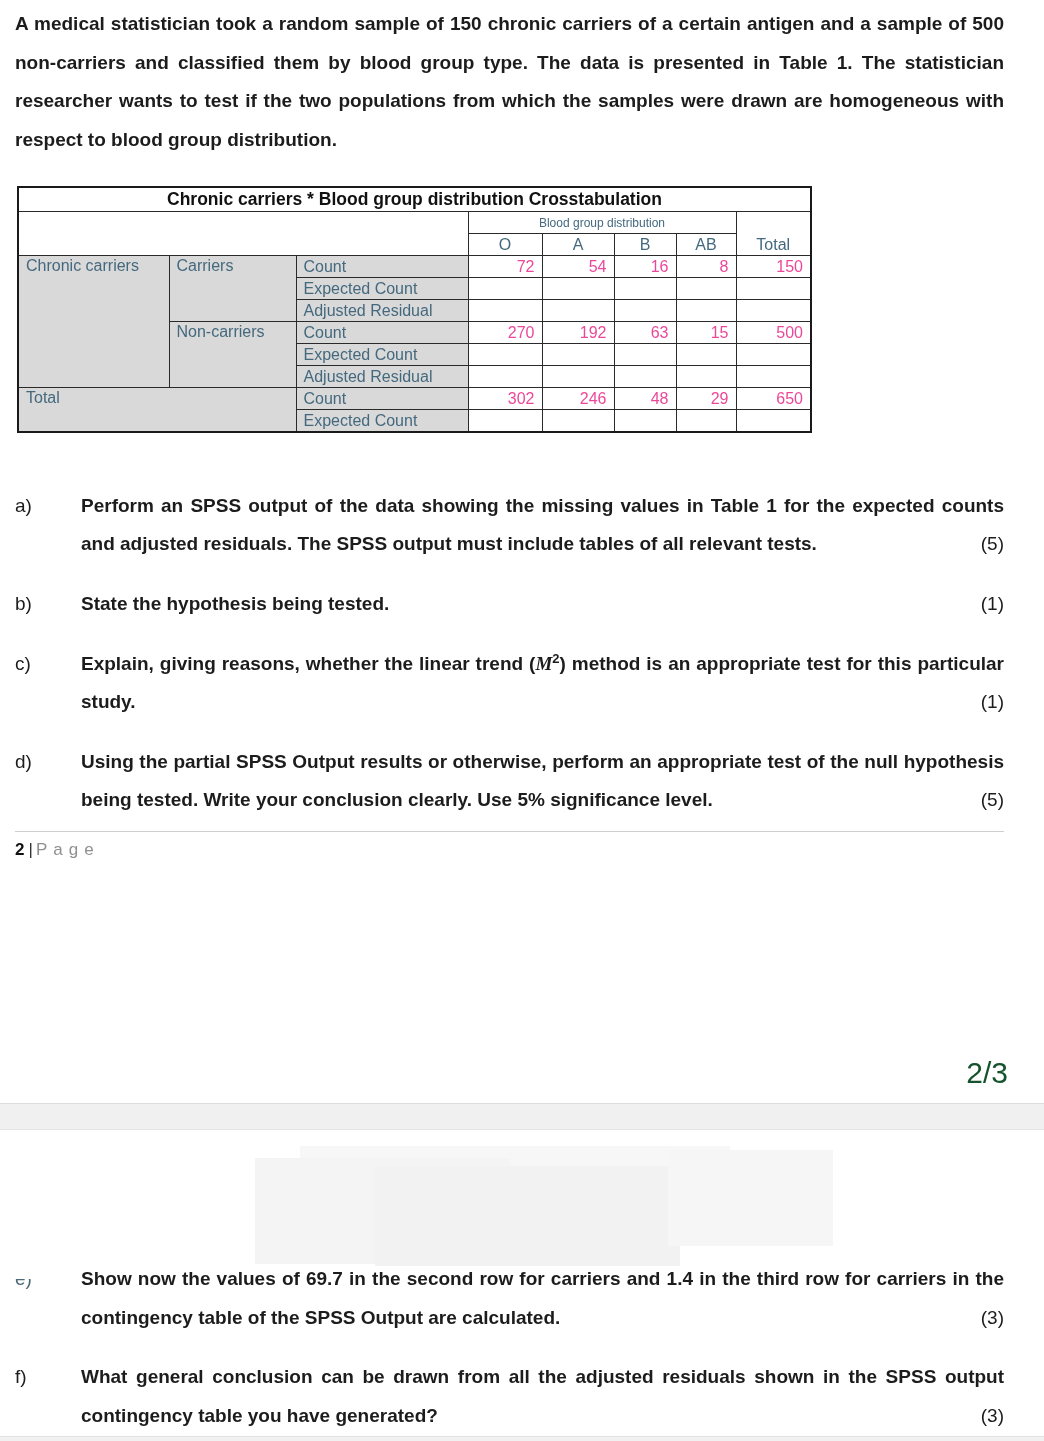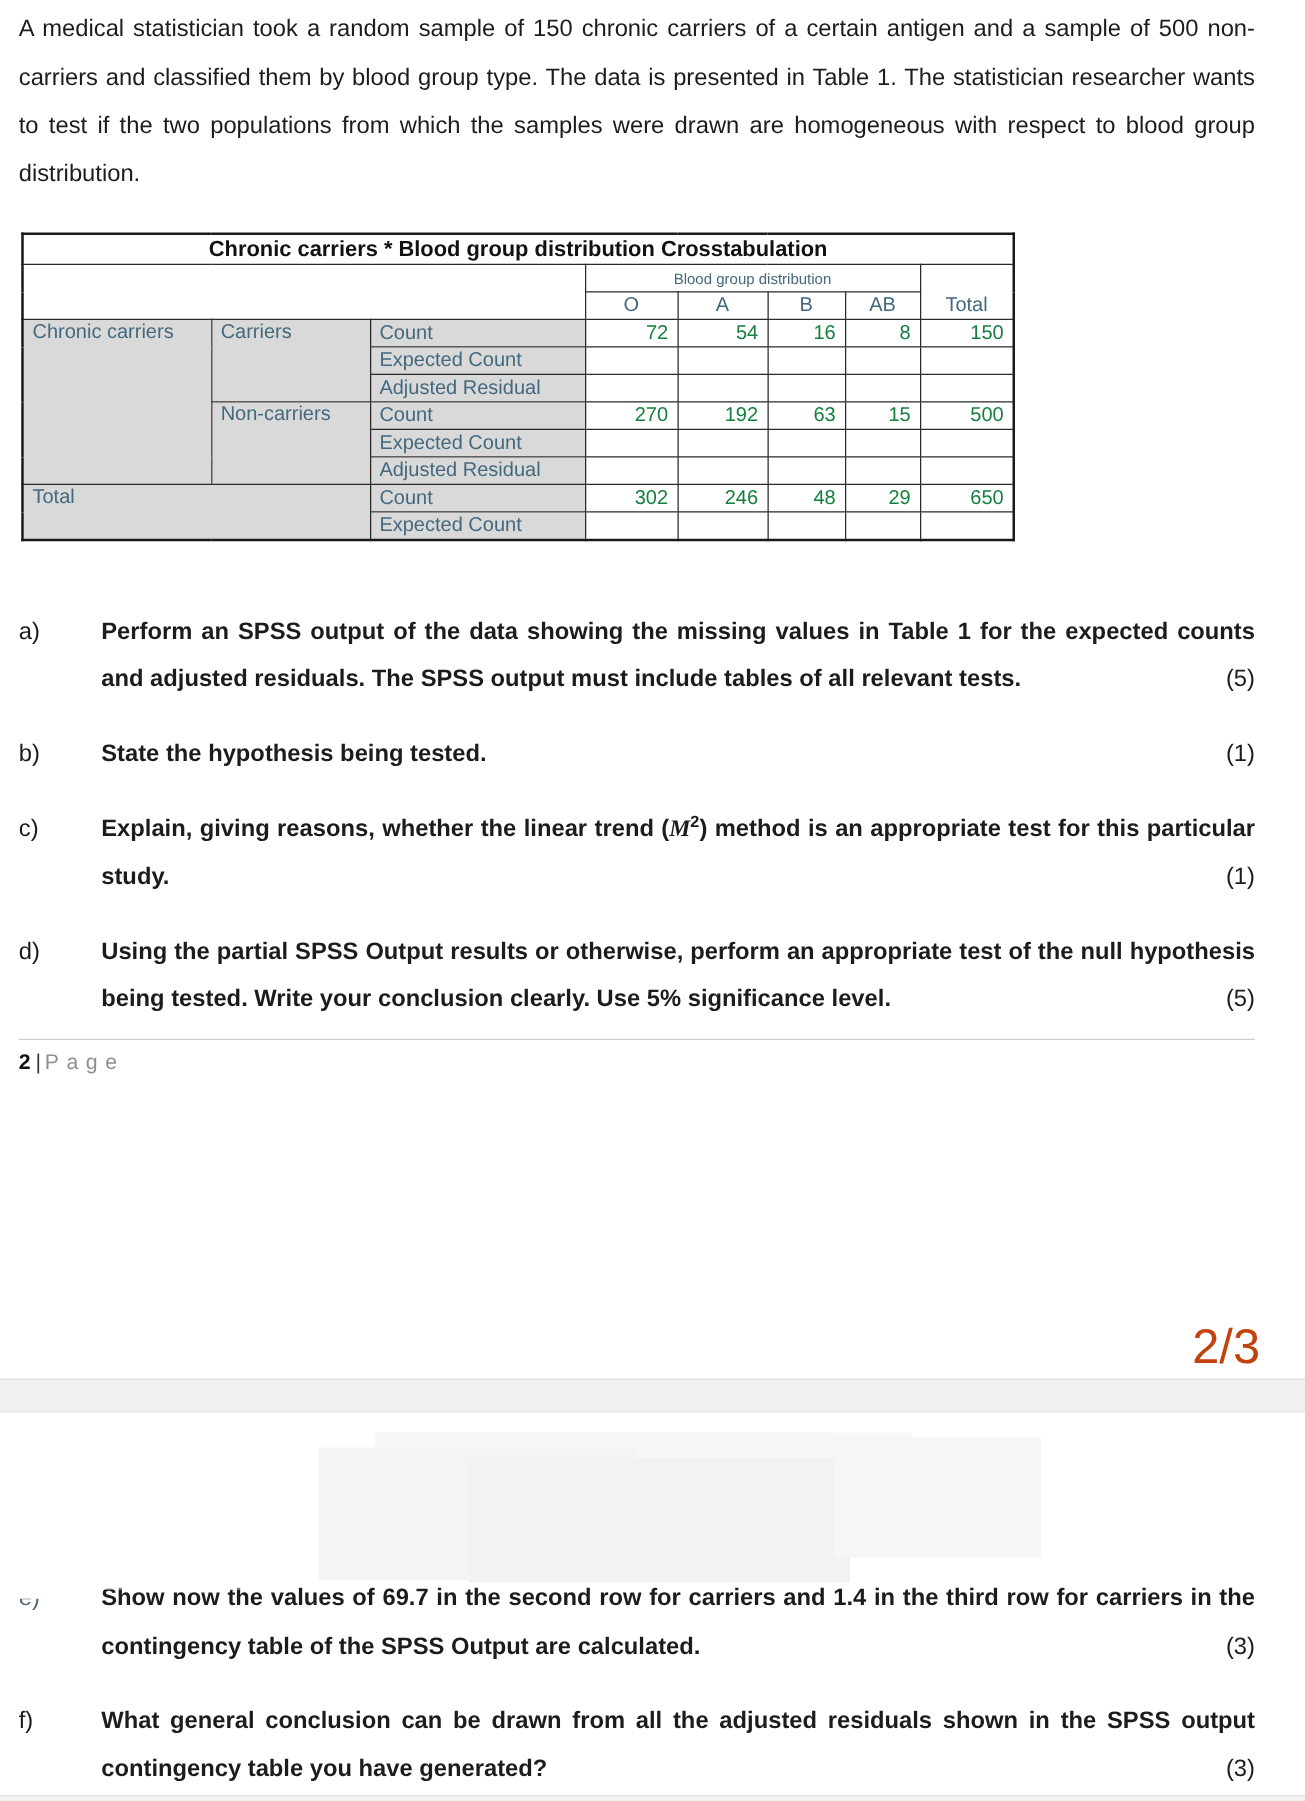--- a/index.html
+++ b/index.html
@@ -2,54 +2,54 @@
 <html><head>
 <meta charset="utf-8">
 <style>
   html,body{margin:0;padding:0;}
   body{
     width:1044px;height:1441px;position:relative;overflow:hidden;
     background:#ffffff;color:#1c1c1c;
     font-family:"Liberation Sans","DejaVu Sans",sans-serif;
   }
   .page1{position:absolute;left:0;top:0;width:1044px;box-sizing:border-box;padding:0 40px 0 15px;}
-  .intro{margin:5px 0 0 0;font-size:19px;line-height:38.6px;text-align:justify;}
+  .intro{margin:5px 0 0 0;font-size:19px;line-height:38.6px;text-align:justify;font-weight:bold;}
   .caption{margin:28px 0 0 0;font-size:19px;line-height:38.6px;}
 
   
   table.crosstab{border-collapse:collapse;margin:27px 0 0 2px;table-layout:fixed;
     border:2px solid #1a1a1a;font-size:16px;}
   table.crosstab td{border:1px solid #2a2a2a;height:22px;padding:1px 7px;box-sizing:border-box;
     overflow:hidden;white-space:nowrap;}
   td.titlecell{font-weight:bold;font-size:17.5px;text-align:center;color:#111;height:33px;}
   td.corner{background:#fff;}
   td.bgd{color:#44697e;text-align:center;font-size:12px;}
   td.colhead{color:#44697e;text-align:center;}
   td.totalhead{color:#44697e;text-align:center;vertical-align:bottom;padding-bottom:5px;}
   td.lbl{background:#d9d9d9;color:#44697e;text-align:left;}
   td.merged{vertical-align:top;padding-top:5px;}
-  td.num{text-align:right;color:#15803d;}
+  td.num{text-align:right;color:#ec4899;}
 
   
   .questions{margin-top:54px;}
   .question{display:flex;position:relative;font-size:19px;line-height:38.6px;margin:0 0 21px 0;}
   .question:last-child{margin-bottom:0;}
   .qlabel{width:66px;flex-shrink:0;}
   .qtext{flex:1;text-align:justify;font-weight:bold;}
   .qmark{position:absolute;right:0;bottom:0;line-height:38.6px;}
   .mathvar{font-family:"Liberation Serif","DejaVu Serif",serif;font-style:italic;}
   .qtext sup{font-size:13px;line-height:0;}
 
   
   .footer{margin-top:11px;border-top:1px solid #cfcfcf;padding-top:8px;font-size:17px;}
   .footer .pnum{font-weight:bold;color:#111;}
   .footer .pbar{color:#333;margin:0 3px 0 4px;}
   .footer .pword{color:#8f8f8f;letter-spacing:6px;}
 
-  .page-indicator{position:absolute;top:1056px;right:36px;font-size:39px;color:#c2410c;}
+  .page-indicator{position:absolute;top:1056px;right:36px;font-size:30px;color:#14532d;}
 
   
   .separator-band{position:absolute;left:0;top:1103px;width:1044px;height:27px;
     background:#f1f0f0;border-top:1px solid #dedddd;border-bottom:1px solid #e7e6e6;box-sizing:border-box;}
 
   
   .blob{position:absolute;}
   .blob1{left:300px;top:1146px;width:430px;height:28px;background:#f8f7f7;}
   .blob2{left:255px;top:1158px;width:255px;height:106px;background:#f5f4f4;}
   .blob3{left:375px;top:1166px;width:305px;height:100px;background:#f3f2f2;}

